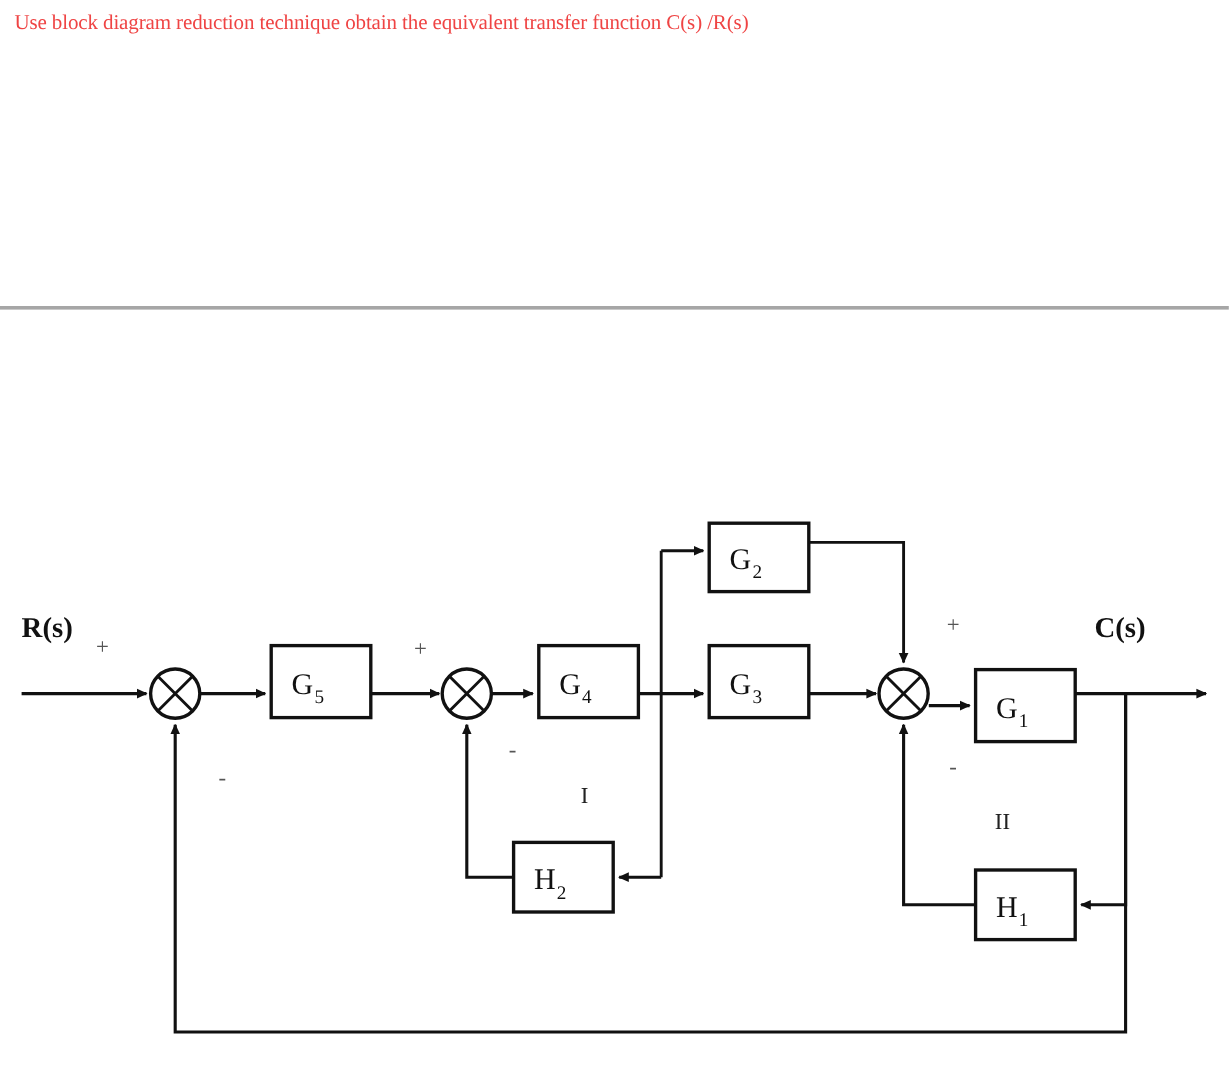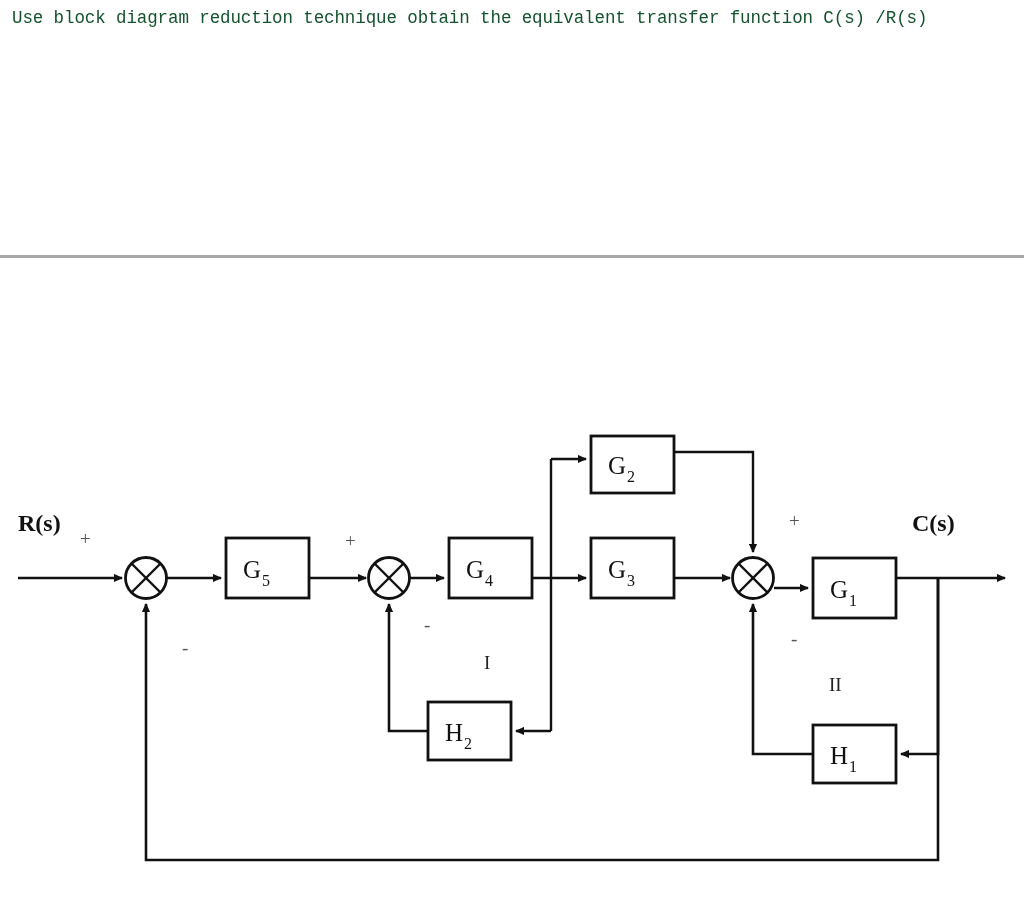--- a/index.html
+++ b/index.html
@@ -13,22 +13,22 @@
     height: 904px;
     position: relative;
     font-family: "Liberation Sans", sans-serif;
     overflow: hidden;
   }
   #question-text {
     position: absolute;
     left: 12px;
     top: 8px;
     font-size: 17.5px;
-    color: #14532d;
-    font-family: Liberation Mono, monospace;
+    color: #ef4444;
+    font-family: Liberation Serif, serif;
     letter-spacing: -0.1px;
     white-space: nowrap;
   }
   #divider-rule {
     position: absolute;
     left: 0;
     top: 255px;
     width: 1024px;
     height: 3px;
     background: #a6a6a6;

